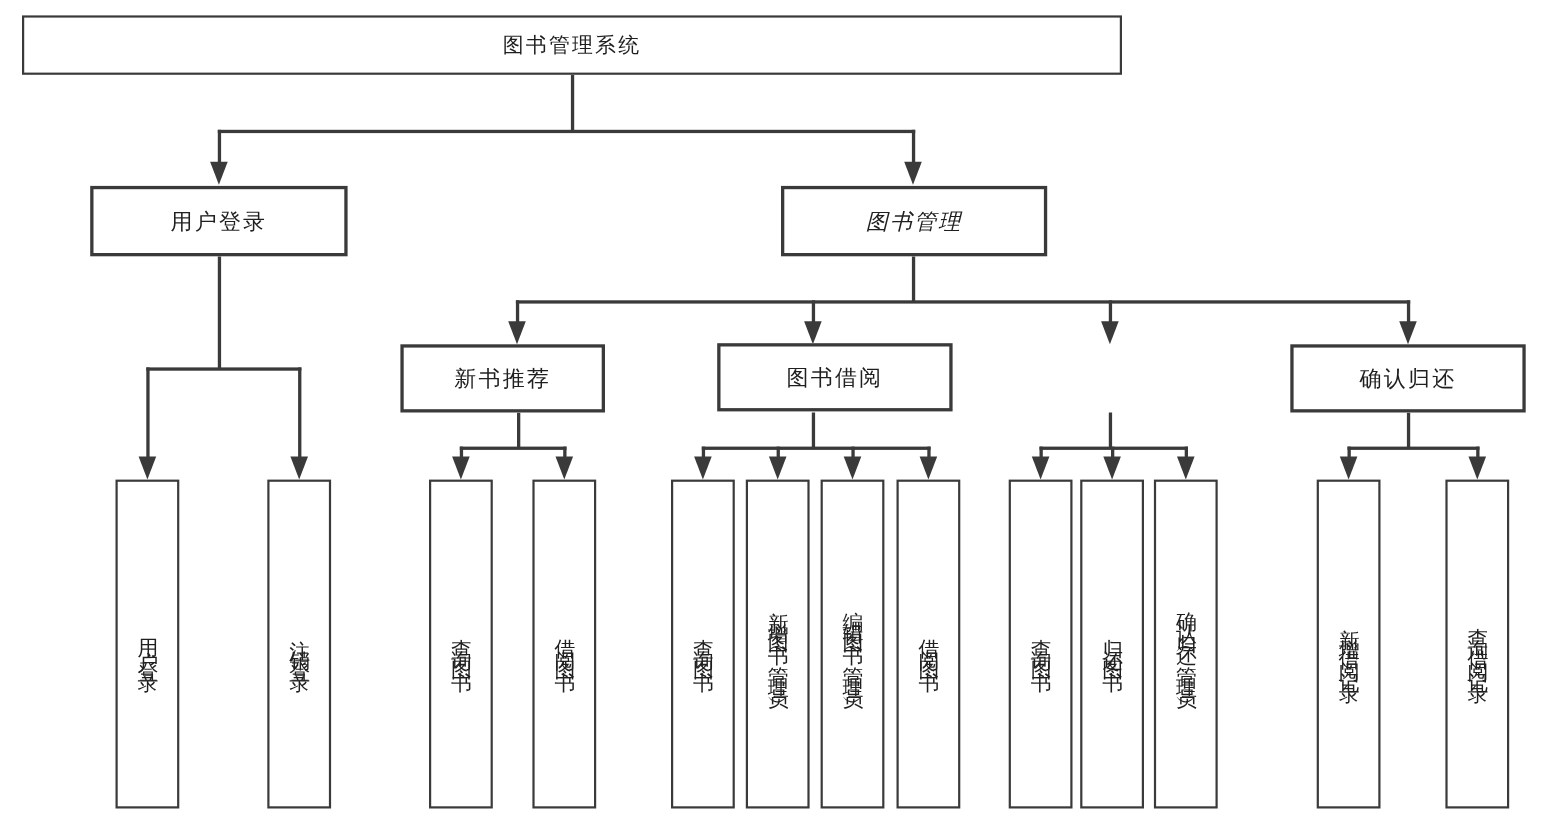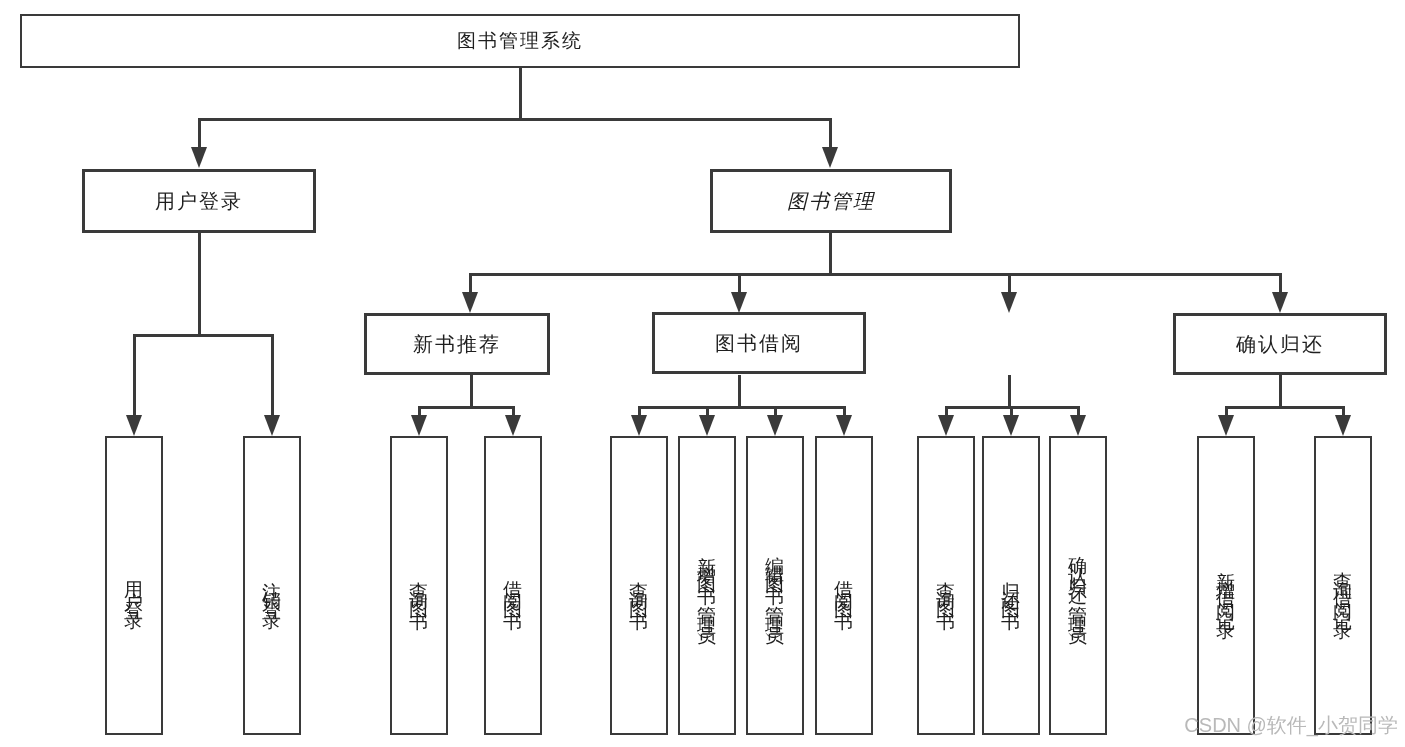--- a/index.html
+++ b/index.html
@@ -163,15 +163,14 @@
     <span class="vlabel">确认归还（管理员）</span>
   </div>
 
   <div class="box leaf" style="left:1197px;">
     <span class="vlabel">新增借阅记录</span>
   </div>
   <div class="box leaf" style="left:1314px;">
     <span class="vlabel">查询借阅记录</span>
   </div>
 
-  <div class="watermark">CSDN @软件_小贺同学</div>
 
 </div>
 
 </body></html>

